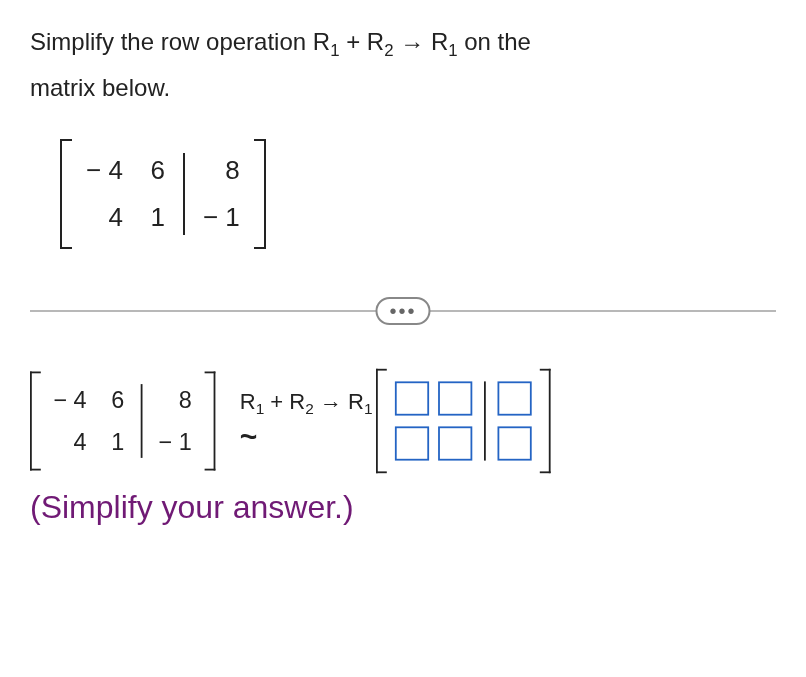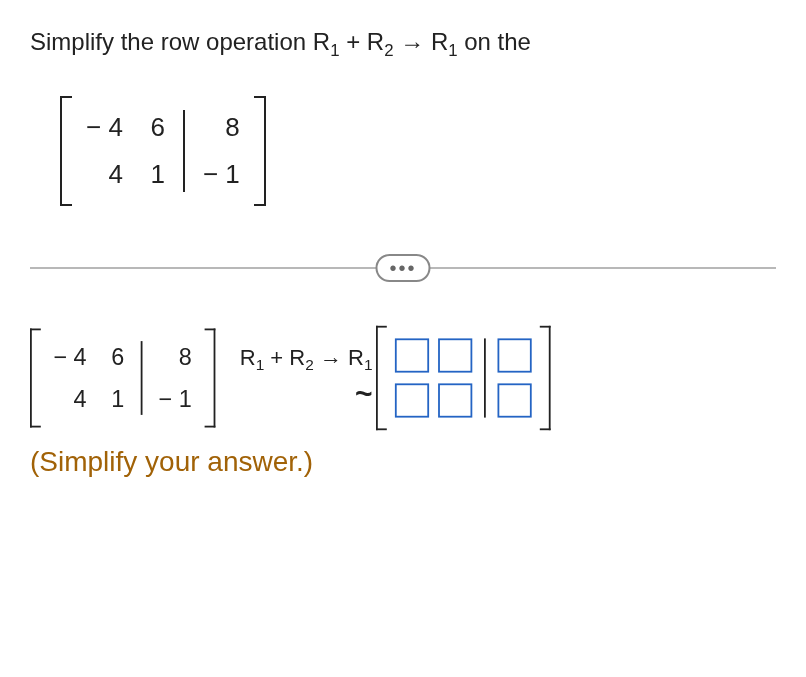--- a/index.html
+++ b/index.html
@@ -91,21 +91,21 @@
     }
     .answer-row {
       display: flex;
       align-items: center;
       flex-wrap: nowrap;
       margin-bottom: 10px;
     }
     .operation-label {
       display: flex;
       flex-direction: column;
-      align-items: flex-end;
+      align-items: flex-start;
       margin: 0 4px;
       font-size: 22px;
     }
     .operation-label .op-top {
       white-space: nowrap;
     }
     .operation-label .tilde {
       font-size: 30px;
       font-weight: bold;
       margin-top: 2px;
@@ -115,22 +115,22 @@
       height: 38px;
       border: 2.5px solid #2464c4;
       background: #fff;
       margin: 6px 3px;
       display: inline-block;
     }
     .matrix-col.inputs {
       padding: 0 2px;
     }
     .hint-text {
-      color: #a16207;
-      font-size: 28px;
+      color: #701a75;
+      font-size: 32px;
       margin-top: 4px;
     }
     sub {
       font-size: 0.7em;
       vertical-align: sub;
     }
     .arrow {
       display: inline-block;
       transform: translateY(-1px);
     }
@@ -142,20 +142,21 @@
 
 <div class="question-text">
   <span>Simplify the row operation </span>
   <span>R</span><sub>1</sub>
   <span> + </span>
   <span>R</span><sub>2</sub>
   <span class="arrow">→</span>
   <span>R</span><sub>1</sub>
   <span> on the</span>
   <br>
+  <span>matrix below.</span>
 </div>
 
 <div class="matrix-wrap">
   <div class="bracket left"></div>
   <div class="matrix-body">
     <div class="matrix-col">
       <div class="matrix-cell">− 4</div>
       <div class="matrix-cell">4</div>
     </div>
     <div class="matrix-col">

